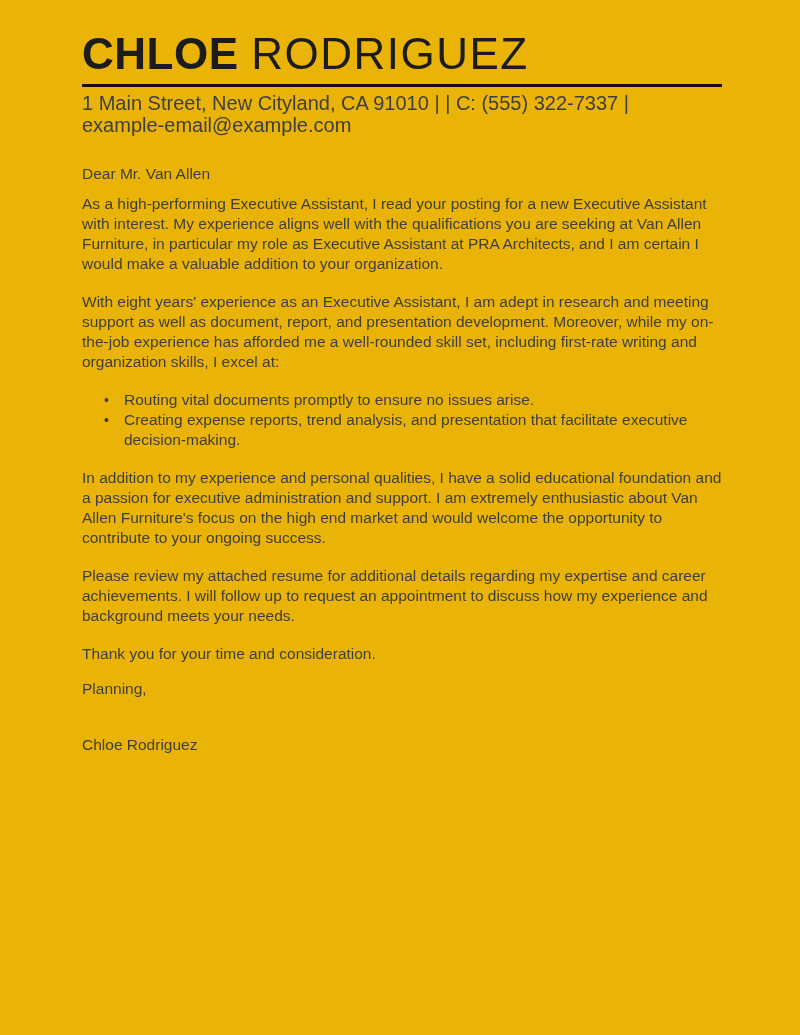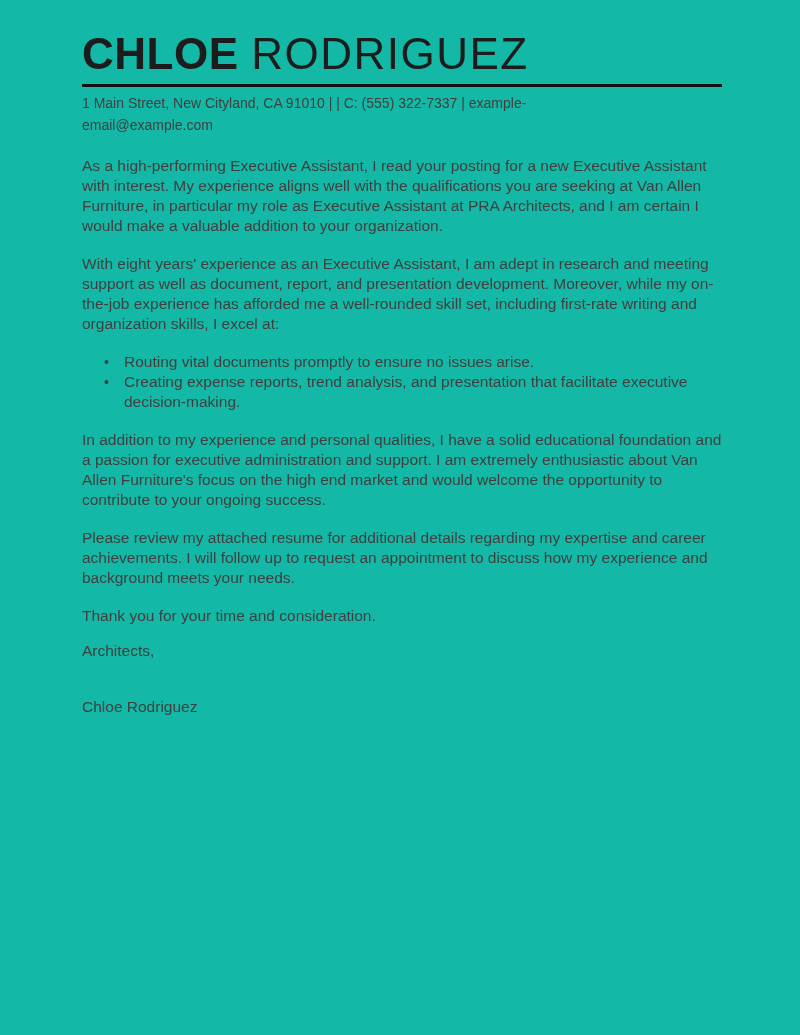--- a/index.html
+++ b/index.html
@@ -6,45 +6,45 @@
   html, body { background: #ffffff; }
   body {
     font-family: "Liberation Sans", sans-serif;
     width: 800px;
     height: 1035px;
     overflow: hidden;
   }
   .page {
     width: 800px;
     height: 1035px;
-    background: #14b8a6;
+    background: #eab308;
     padding: 30px 78px 0 82px;
     color: #3f3f3f;
   }
   
   .name-line {
     font-size: 44px;
     line-height: 48px;
     color: #1c1c1c;
     letter-spacing: 0.5px;
     white-space: nowrap;
   }
   .name-first { font-weight: 800; }
   .name-last  { font-weight: 400; letter-spacing: 1.5px; }
   .header-rule {
     border: none;
     border-top: 3px solid #111111;
     margin: 6px 0 0 0;
     width: 640px;
   }
   .contact {
-    font-size: 14px;
+    font-size: 20px;
     line-height: 22px;
     margin-top: 5px;
-    margin-bottom: 20px;
+    margin-bottom: 28px;
     color: #3f3f3f;
     width: 560px;
   }
   
   .letter {
     font-size: 15.5px;
     line-height: 20px;
     color: #3f3f3f;
     width: 648px;
   }
@@ -73,34 +73,35 @@
 <div class="page">
 
   <header>
     <h1 class="name-line"><span class="name-first">CHLOE</span> <span class="name-last">RODRIGUEZ</span></h1>
     <hr class="header-rule">
     <p class="contact">1 Main Street, New Cityland, CA 91010 |  | C: (555) 322-7337 | example-email@example.com</p>
   </header>
 
   <main class="letter">
 
+    <p class="salutation">Dear Mr. Van Allen</p>
 
     <p class="para">As a high-performing Executive Assistant, I read your posting for a new Executive Assistant with interest. My experience aligns well with the qualifications you are seeking at Van Allen Furniture, in particular my role as Executive Assistant at PRA Architects, and I am certain I would make a valuable addition to your organization.</p>
 
     <p class="para">With eight years' experience as an Executive Assistant, I am adept in research and meeting support as well as document, report, and presentation development. Moreover, while my on-the-job experience has afforded me a well-rounded skill set, including first-rate writing and organization skills, I excel at:</p>
 
     <ul class="bullets">
       <li>Routing vital documents promptly to ensure no issues arise.</li>
       <li>Creating expense reports, trend analysis, and presentation that facilitate executive decision-making.</li>
     </ul>
 
     <p class="para">In addition to my experience and personal qualities, I have a solid educational foundation and a passion for executive administration and support. I am extremely enthusiastic about Van Allen Furniture's focus on the high end market and would welcome the opportunity to contribute to your ongoing success.</p>
 
     <p class="para">Please review my attached resume for additional details regarding my expertise and career achievements. I will follow up to request an appointment to discuss how my experience and background meets your needs.</p>
 
     <p class="thanks">Thank you for your time and consideration.</p>
 
-    <p class="signoff">Architects,</p>
+    <p class="signoff">Planning,</p>
 
     <p class="signature">Chloe Rodriguez</p>
 
   </main>
 </div>
 
 </body></html>

